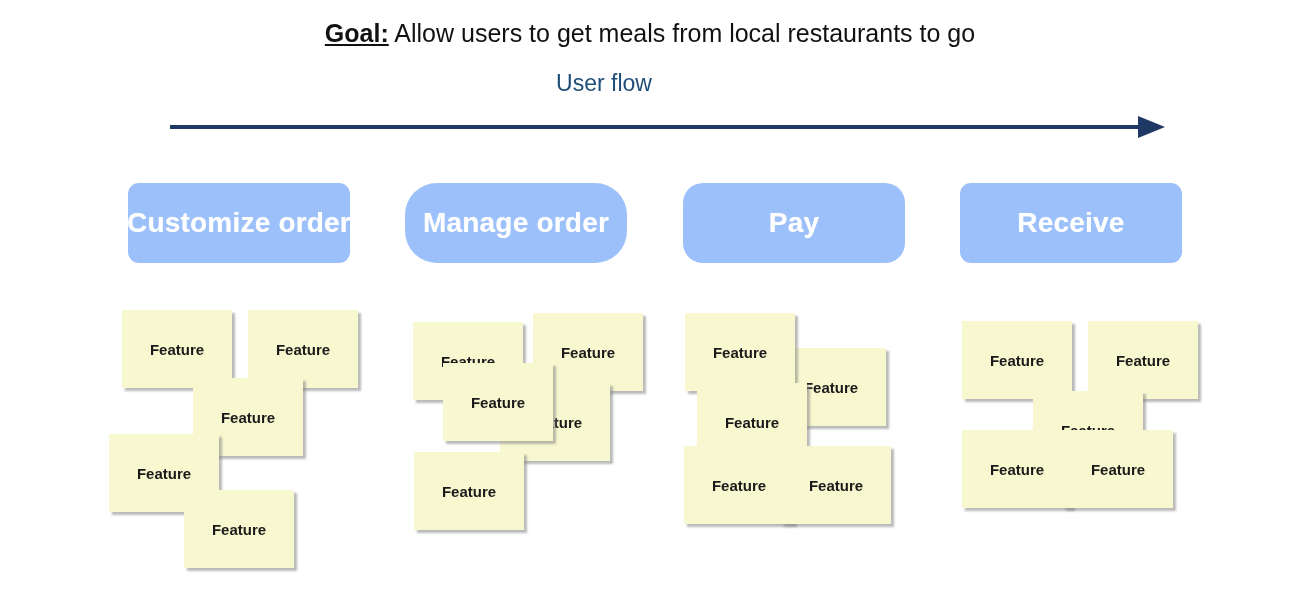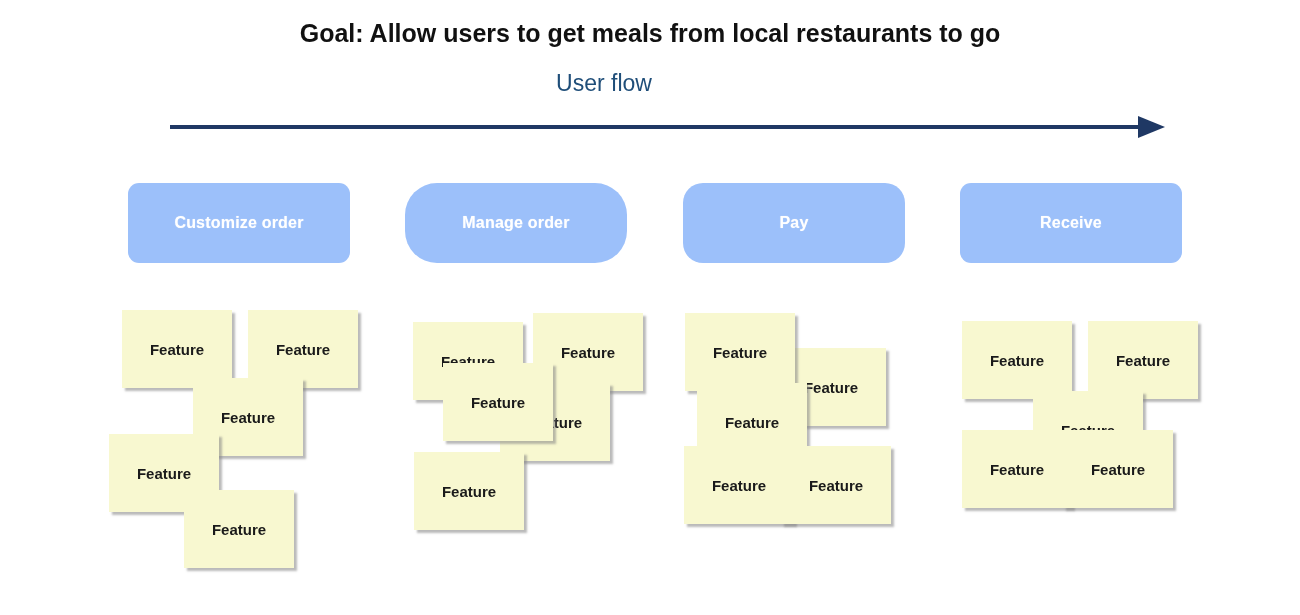--- a/index.html
+++ b/index.html
@@ -23,23 +23,24 @@
     top: 16px;
     width: 1300px;
     text-align: center;
     font-size: 25px;
     color: #111111;
     line-height: 34px;
     white-space: nowrap;
   }
   #goal-label {
     font-weight: bold;
+    text-decoration: underline;
   }
   #goal-text {
-    font-weight: bold;
+    font-weight: normal;
   }
   #subtitle {
     position: absolute;
     left: 0;
     top: 68px;
     width: 1208px;
     text-align: center;
     font-size: 23px;
     color: #1f4e79;
     line-height: 30px;
@@ -63,21 +64,21 @@
     height: 80px;
     background: #9cc0fa;
     border-radius: 11px;
     box-sizing: border-box;
     display: flex;
     align-items: center;
     justify-content: center;
   }
   .stage-header-label {
     color: #ffffff;
-    font-size: 16px;
+    font-size: 28px;
     font-weight: bold;
     letter-spacing: 0.2px;
     text-shadow: 0 0 1px rgba(255,255,255,0.55);
     white-space: nowrap;
   }
   #stage-0 { left: 128px; }
   #stage-1 { left: 405px; border-radius: 32px; }
   #stage-2 { left: 683px; border-radius: 20px; }
   #stage-3 { left: 960px; align-items: center; }
 

